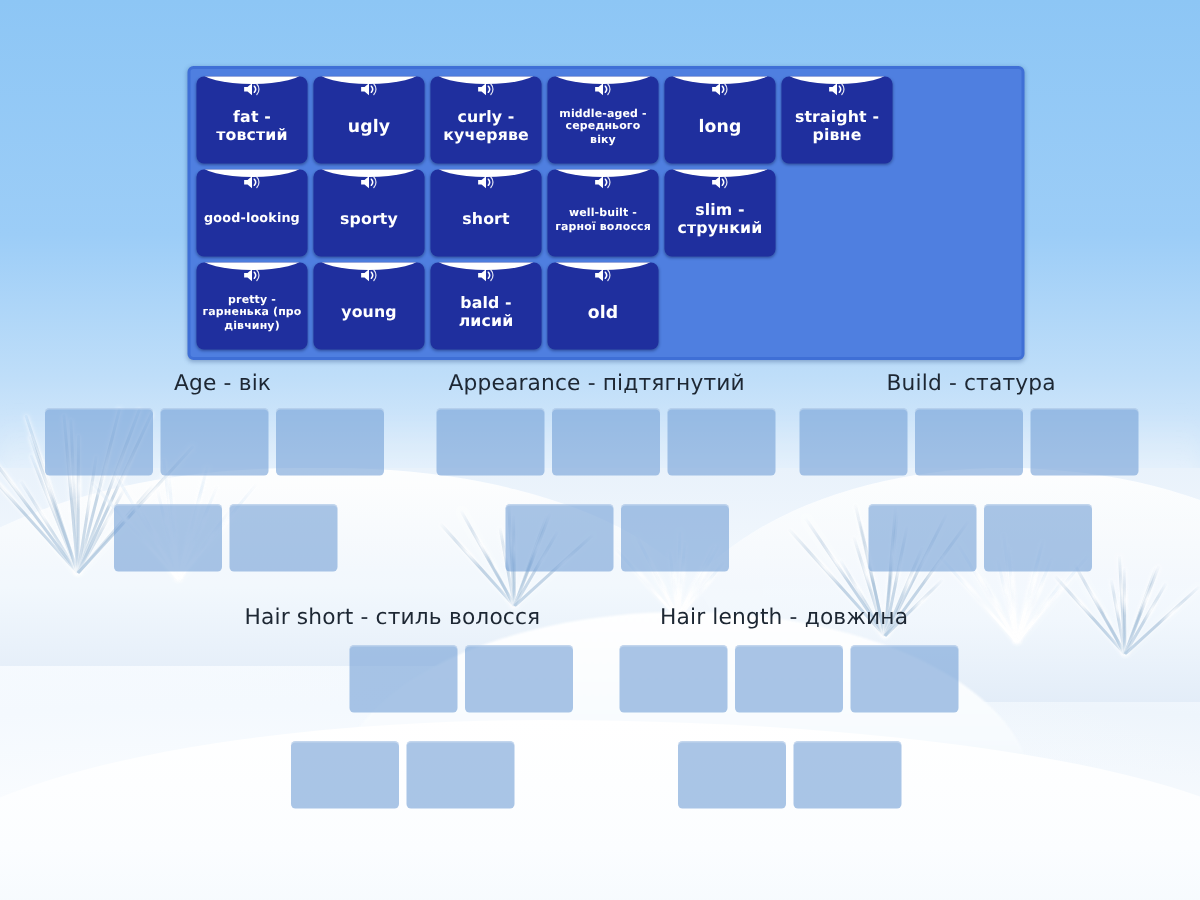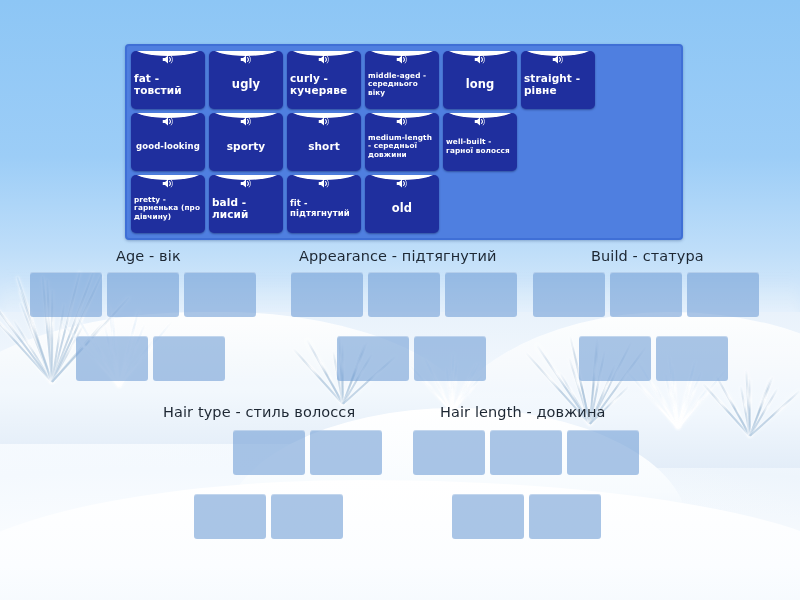--- a/index.html
+++ b/index.html
@@ -127,20 +127,21 @@
     transform: translateX(-50%);
     width: 12px; height: 11px;
     z-index: 3;
   }
   .spk svg { display: block; width: 12px; height: 11px; }
 
   .tile-label {
     position: relative;
     z-index: 2;
     color: #ffffff;
+    text-align: center;
     line-height: 1.12;
     letter-spacing: .1px;
     word-break: break-word;
     hyphens: none;
   }
   .sz-lg  { font-size: 11.5px; font-weight: 700; }
   .sz-md  { font-size: 10.5px; font-weight: 700; }
   .sz-sm  { font-size: 8.5px;  font-weight: 700; }
   .sz-xs  { font-size: 7.3px;  font-weight: 700; }
 
@@ -366,63 +367,63 @@
           <span class="tile-label sz-md">short</span>
         </div>
         <div class="tile">
           <span class="spk">
             <svg viewBox="0 0 16 14" aria-hidden="true">
               <path d="M1 5h3l4-3.4v10.8L4 9H1z" fill="#ffffff"></path>
               <path d="M10.1 4.3a4.1 4.1 0 0 1 0 5.4" stroke="#ffffff" stroke-width="1.4" fill="none" stroke-linecap="round"></path>
               <path d="M12.3 2.3a6.8 6.8 0 0 1 0 9.4" stroke="#ffffff" stroke-width="1.1" fill="none" stroke-linecap="round" opacity=".85"></path>
             </svg>
           </span>
-          <span class="tile-label sz-xs">medium-length - середньої довжини</span>
-        </div>
-        <div class="tile">
-          <span class="spk">
-            <svg viewBox="0 0 16 14" aria-hidden="true">
-              <path d="M1 5h3l4-3.4v10.8L4 9H1z" fill="#ffffff"></path>
-              <path d="M10.1 4.3a4.1 4.1 0 0 1 0 5.4" stroke="#ffffff" stroke-width="1.4" fill="none" stroke-linecap="round"></path>
-              <path d="M12.3 2.3a6.8 6.8 0 0 1 0 9.4" stroke="#ffffff" stroke-width="1.1" fill="none" stroke-linecap="round" opacity=".85"></path>
-            </svg>
-          </span>
           <span class="tile-label sz-xs">well-built - гарної волосся</span>
         </div>
+        <div class="tile">
+          <span class="spk">
+            <svg viewBox="0 0 16 14" aria-hidden="true">
+              <path d="M1 5h3l4-3.4v10.8L4 9H1z" fill="#ffffff"></path>
+              <path d="M10.1 4.3a4.1 4.1 0 0 1 0 5.4" stroke="#ffffff" stroke-width="1.4" fill="none" stroke-linecap="round"></path>
+              <path d="M12.3 2.3a6.8 6.8 0 0 1 0 9.4" stroke="#ffffff" stroke-width="1.1" fill="none" stroke-linecap="round" opacity=".85"></path>
+            </svg>
+          </span>
+          <span class="tile-label sz-md">slim - стрункий</span>
+        </div>
       </div>
       <div class="tray-row">
         <div class="tile">
           <span class="spk">
             <svg viewBox="0 0 16 14" aria-hidden="true">
               <path d="M1 5h3l4-3.4v10.8L4 9H1z" fill="#ffffff"></path>
               <path d="M10.1 4.3a4.1 4.1 0 0 1 0 5.4" stroke="#ffffff" stroke-width="1.4" fill="none" stroke-linecap="round"></path>
               <path d="M12.3 2.3a6.8 6.8 0 0 1 0 9.4" stroke="#ffffff" stroke-width="1.1" fill="none" stroke-linecap="round" opacity=".85"></path>
             </svg>
           </span>
           <span class="tile-label sz-xs">pretty - гарненька (про дівчину)</span>
         </div>
         <div class="tile">
           <span class="spk">
             <svg viewBox="0 0 16 14" aria-hidden="true">
               <path d="M1 5h3l4-3.4v10.8L4 9H1z" fill="#ffffff"></path>
               <path d="M10.1 4.3a4.1 4.1 0 0 1 0 5.4" stroke="#ffffff" stroke-width="1.4" fill="none" stroke-linecap="round"></path>
               <path d="M12.3 2.3a6.8 6.8 0 0 1 0 9.4" stroke="#ffffff" stroke-width="1.1" fill="none" stroke-linecap="round" opacity=".85"></path>
             </svg>
           </span>
+          <span class="tile-label sz-md">young</span>
+        </div>
+        <div class="tile">
+          <span class="spk">
+            <svg viewBox="0 0 16 14" aria-hidden="true">
+              <path d="M1 5h3l4-3.4v10.8L4 9H1z" fill="#ffffff"></path>
+              <path d="M10.1 4.3a4.1 4.1 0 0 1 0 5.4" stroke="#ffffff" stroke-width="1.4" fill="none" stroke-linecap="round"></path>
+              <path d="M12.3 2.3a6.8 6.8 0 0 1 0 9.4" stroke="#ffffff" stroke-width="1.1" fill="none" stroke-linecap="round" opacity=".85"></path>
+            </svg>
+          </span>
           <span class="tile-label sz-md">bald - лисий</span>
-        </div>
-        <div class="tile">
-          <span class="spk">
-            <svg viewBox="0 0 16 14" aria-hidden="true">
-              <path d="M1 5h3l4-3.4v10.8L4 9H1z" fill="#ffffff"></path>
-              <path d="M10.1 4.3a4.1 4.1 0 0 1 0 5.4" stroke="#ffffff" stroke-width="1.4" fill="none" stroke-linecap="round"></path>
-              <path d="M12.3 2.3a6.8 6.8 0 0 1 0 9.4" stroke="#ffffff" stroke-width="1.1" fill="none" stroke-linecap="round" opacity=".85"></path>
-            </svg>
-          </span>
-          <span class="tile-label sz-sm">fit - підтягнутий</span>
         </div>
         <div class="tile">
           <span class="spk">
             <svg viewBox="0 0 16 14" aria-hidden="true">
               <path d="M1 5h3l4-3.4v10.8L4 9H1z" fill="#ffffff"></path>
               <path d="M10.1 4.3a4.1 4.1 0 0 1 0 5.4" stroke="#ffffff" stroke-width="1.4" fill="none" stroke-linecap="round"></path>
               <path d="M12.3 2.3a6.8 6.8 0 0 1 0 9.4" stroke="#ffffff" stroke-width="1.1" fill="none" stroke-linecap="round" opacity=".85"></path>
             </svg>
           </span>
           <span class="tile-label sz-lg">old</span>
@@ -442,21 +443,21 @@
       <div class="slot" style="left: 368px; top: 272px;"></div>
       <div class="slot" style="left: 445px; top: 272px;"></div>
       <div class="slot" style="left: 337px; top: 336px;"></div>
       <div class="slot" style="left: 414px; top: 336px;"></div>
       <div class="cat-title" style="left: 591px; top: 248px;"><span>Build - </span><b>статура</b></div>
       <div class="slot" style="left: 533px; top: 272px;"></div>
       <div class="slot" style="left: 610px; top: 272px;"></div>
       <div class="slot" style="left: 687px; top: 272px;"></div>
       <div class="slot" style="left: 579px; top: 336px;"></div>
       <div class="slot" style="left: 656px; top: 336px;"></div>
-      <div class="cat-title" style="left: 163px; top: 404px;"><span>Hair type - </span><b>стиль волосся</b></div>
+      <div class="cat-title" style="left: 163px; top: 404px;"><span>Hair short - </span><b>стиль волосся</b></div>
       <div class="slot" style="left: 233px; top: 430px;"></div>
       <div class="slot" style="left: 310px; top: 430px;"></div>
       <div class="slot" style="left: 194px; top: 494px;"></div>
       <div class="slot" style="left: 271px; top: 494px;"></div>
       <div class="cat-title" style="left: 440px; top: 404px;"><span>Hair length - </span><b>довжина</b></div>
       <div class="slot" style="left: 413px; top: 430px;"></div>
       <div class="slot" style="left: 490px; top: 430px;"></div>
       <div class="slot" style="left: 567px; top: 430px;"></div>
       <div class="slot" style="left: 452px; top: 494px;"></div>
       <div class="slot" style="left: 529px; top: 494px;"></div>

